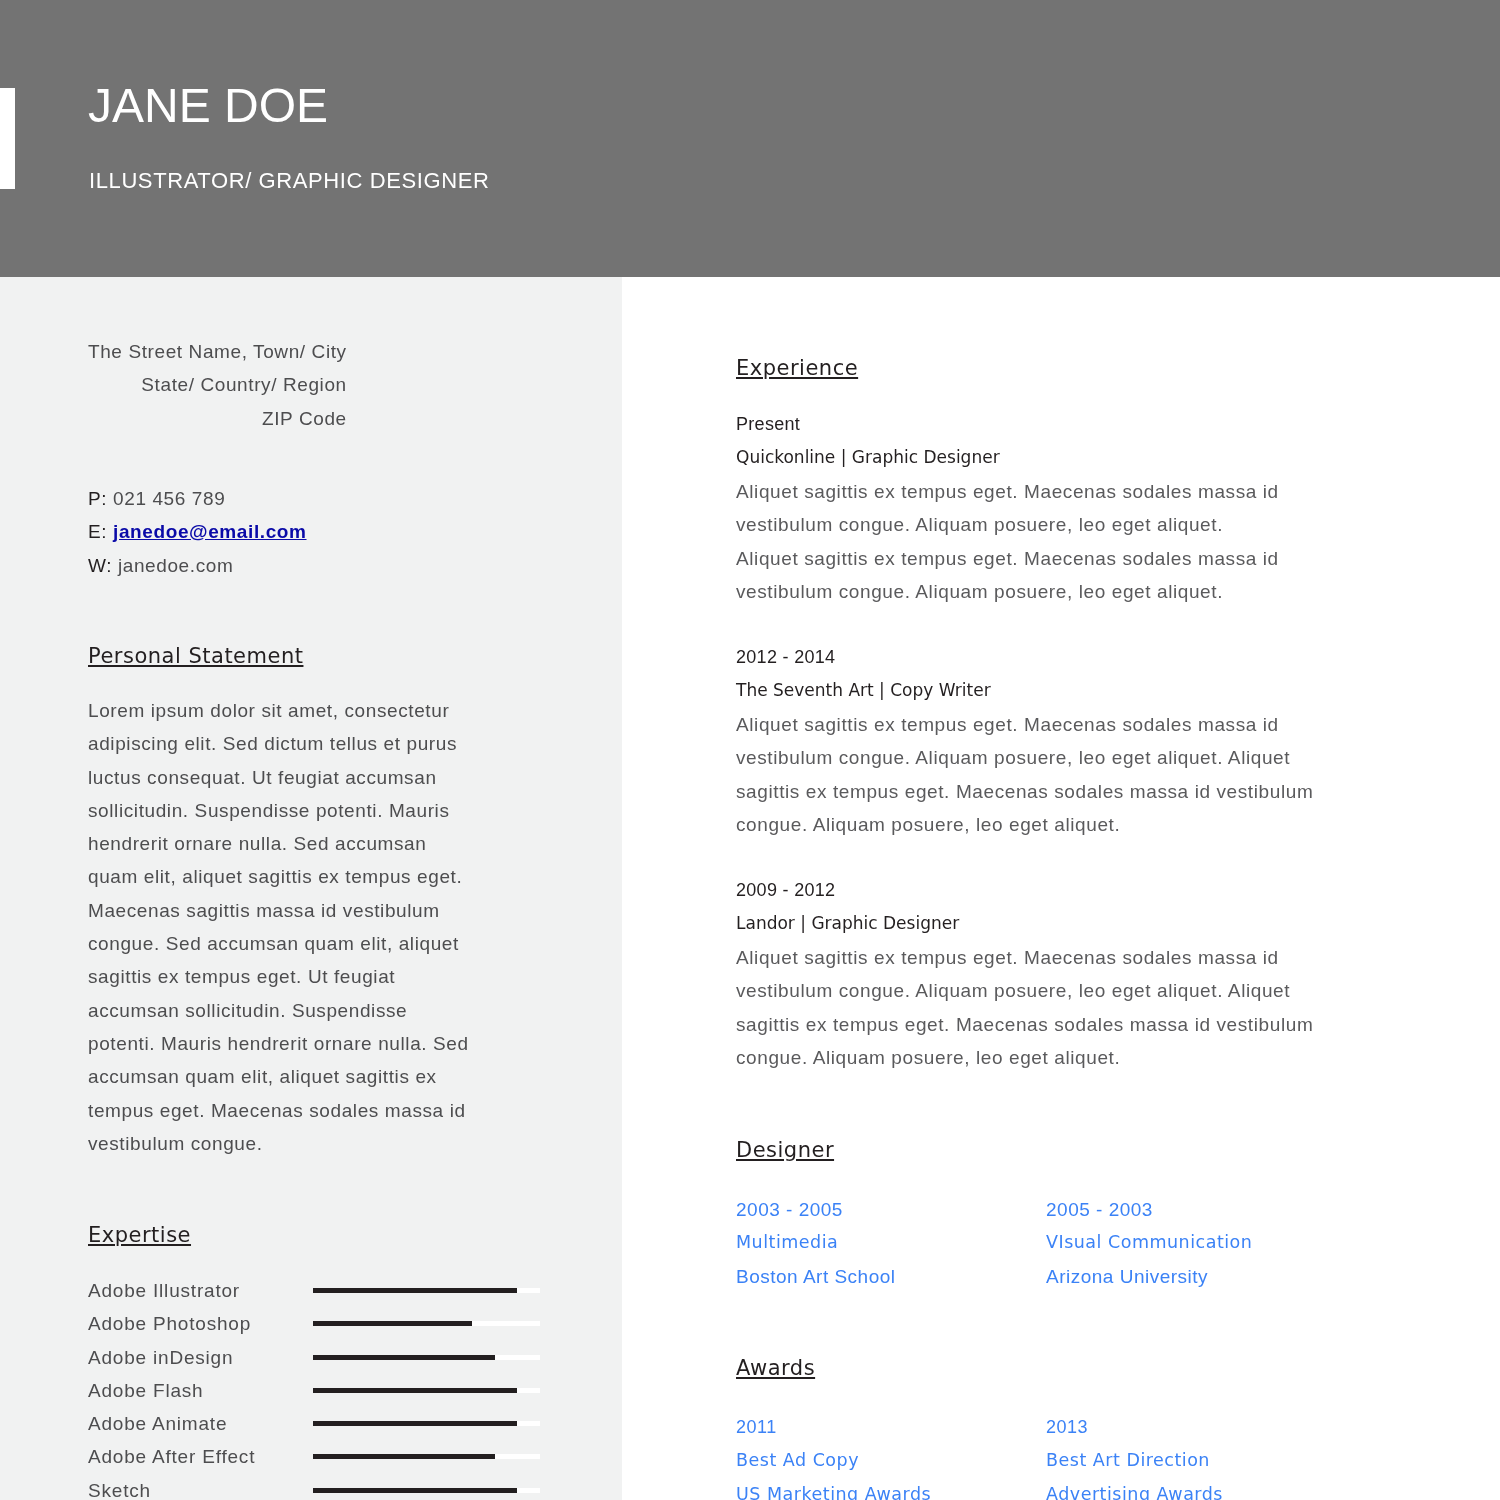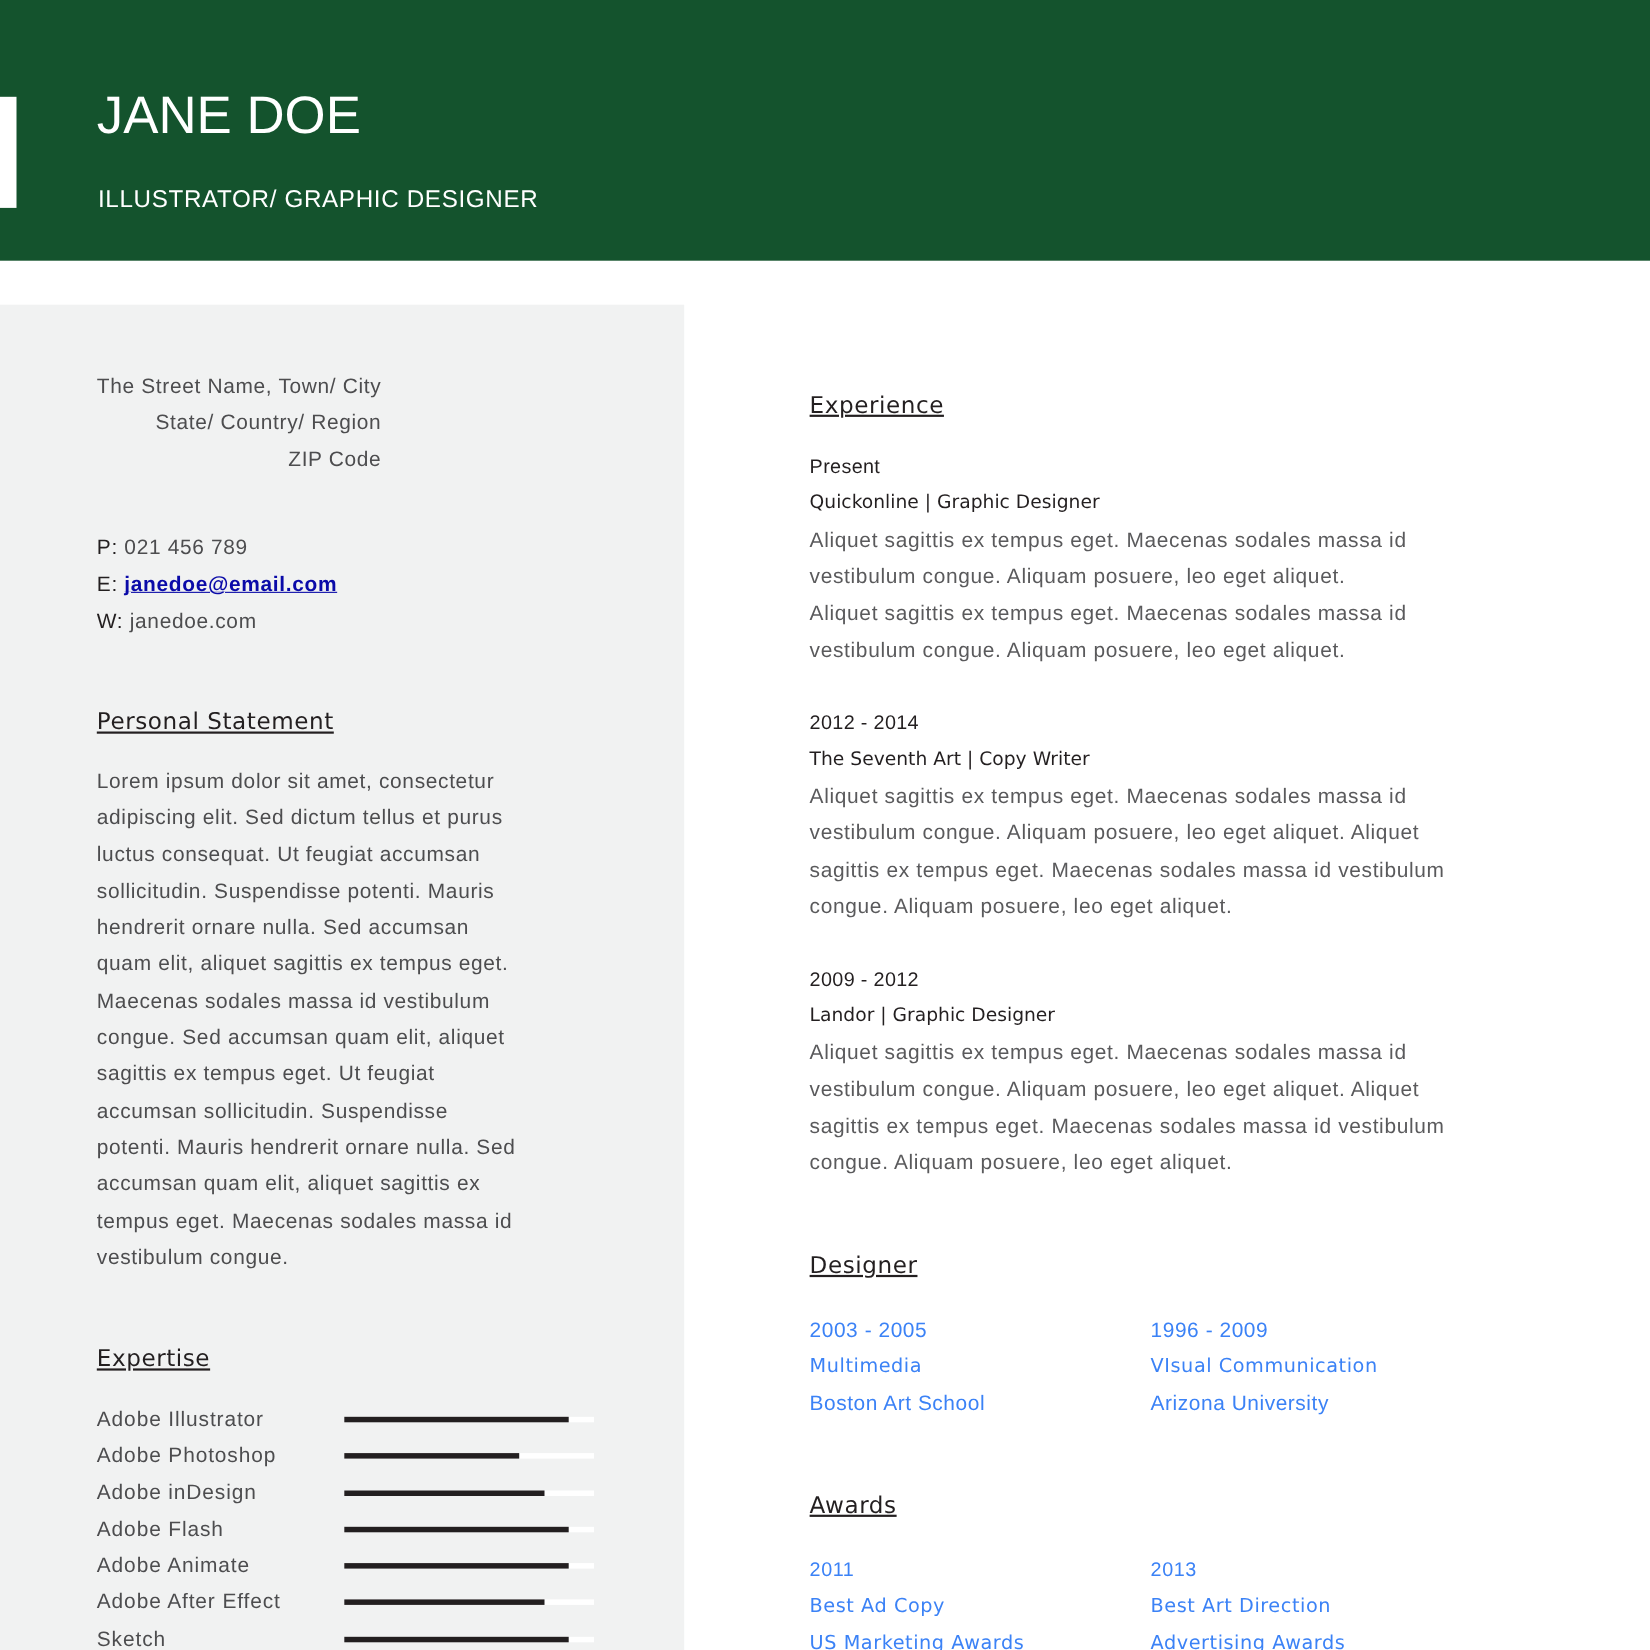--- a/index.html
+++ b/index.html
@@ -1,19 +1,19 @@
 <!DOCTYPE html>
 <html><head>
   <meta charset="utf-8">
   <style>
     * { margin: 0; padding: 0; box-sizing: border-box; }
     html, body { width: 1500px; height: 1500px; overflow: hidden; background: #ffffff; }
     body { position: relative; font-family: "Liberation Sans", sans-serif; color: #4d4d4f; }
 
-    .header { position: absolute; left: 0; top: 0; width: 1500px; height: 237px; background: #14532d; }
+    .header { position: absolute; left: 0; top: 0; width: 1500px; height: 277px; background: #737373; }
     .accent-bar { position: absolute; left: 0; top: 88px; width: 15px; height: 101px; background: #ffffff; }
     .name { position: absolute; left: 88px; top: 78px; font-size: 48px; color: #ffffff; font-weight: 400; letter-spacing: 0px; line-height: 56px; }
     .title { position: absolute; left: 89px; top: 166px; font-size: 22px; color: #ffffff; letter-spacing: 0.6px; line-height: 30px; }
 
     .sidebar { position: absolute; left: 0; top: 277px; width: 622px; height: 1223px; background: #f1f2f2; }
 
     .addr { position: absolute; left: 88px; top: 335px; font-size: 19px; line-height: 33.3px; color: #4d4d4f; letter-spacing: 0.6px; text-align: right; }
     .contact { position: absolute; left: 88px; top: 482px; font-size: 19px; line-height: 33.3px; color: #4d4d4f; letter-spacing: 0.6px; }
     .contact .lbl { color: #231f20; }
     .contact a { color: #0a0aa8; text-decoration: underline; font-weight: bold; }
@@ -68,21 +68,21 @@
 
 <div class="section-h" style="left:88px; top:644px;">Personal Statement</div>
 
 <div class="statement">
   <div>Lorem ipsum dolor sit amet, consectetur</div>
   <div>adipiscing elit. Sed dictum tellus et purus</div>
   <div>luctus consequat. Ut feugiat accumsan</div>
   <div>sollicitudin. Suspendisse potenti. Mauris</div>
   <div>hendrerit ornare nulla. Sed accumsan</div>
   <div>quam elit, aliquet sagittis ex tempus eget.</div>
-  <div>Maecenas sodales massa id vestibulum</div>
+  <div>Maecenas sagittis massa id vestibulum</div>
   <div>congue. Sed accumsan quam elit, aliquet</div>
   <div>sagittis ex tempus eget. Ut feugiat</div>
   <div>accumsan sollicitudin. Suspendisse</div>
   <div>potenti. Mauris hendrerit ornare nulla. Sed</div>
   <div>accumsan quam elit, aliquet sagittis ex</div>
   <div>tempus eget. Maecenas sodales massa id</div>
   <div>vestibulum congue.</div>
 </div>
 
 <div class="section-h" style="left:88px; top:1223px;">Expertise</div>
@@ -162,21 +162,21 @@
 </div>
 
 <div class="section-h" style="left:736px; top:1138px;">Designer</div>
 
 <div class="grid-col" style="left:736px; top:1193px;">
   <div>2003 - 2005</div>
   <div class="sans2">Multimedia</div>
   <div>Boston Art School</div>
 </div>
 <div class="grid-col" style="left:1046px; top:1193px;">
-  <div>1996 - 2009</div>
+  <div>2005 - 2003</div>
   <div class="sans2">VIsual Communication</div>
   <div>Arizona University</div>
 </div>
 
 <div class="section-h" style="left:736px; top:1356px;">Awards</div>
 
 <div class="grid-col" style="left:736px; top:1411px;">
   <div style="font-size:18px;">2011</div>
   <div class="sans2">Best Ad Copy</div>
   <div class="sans2">US Marketing Awards</div>

